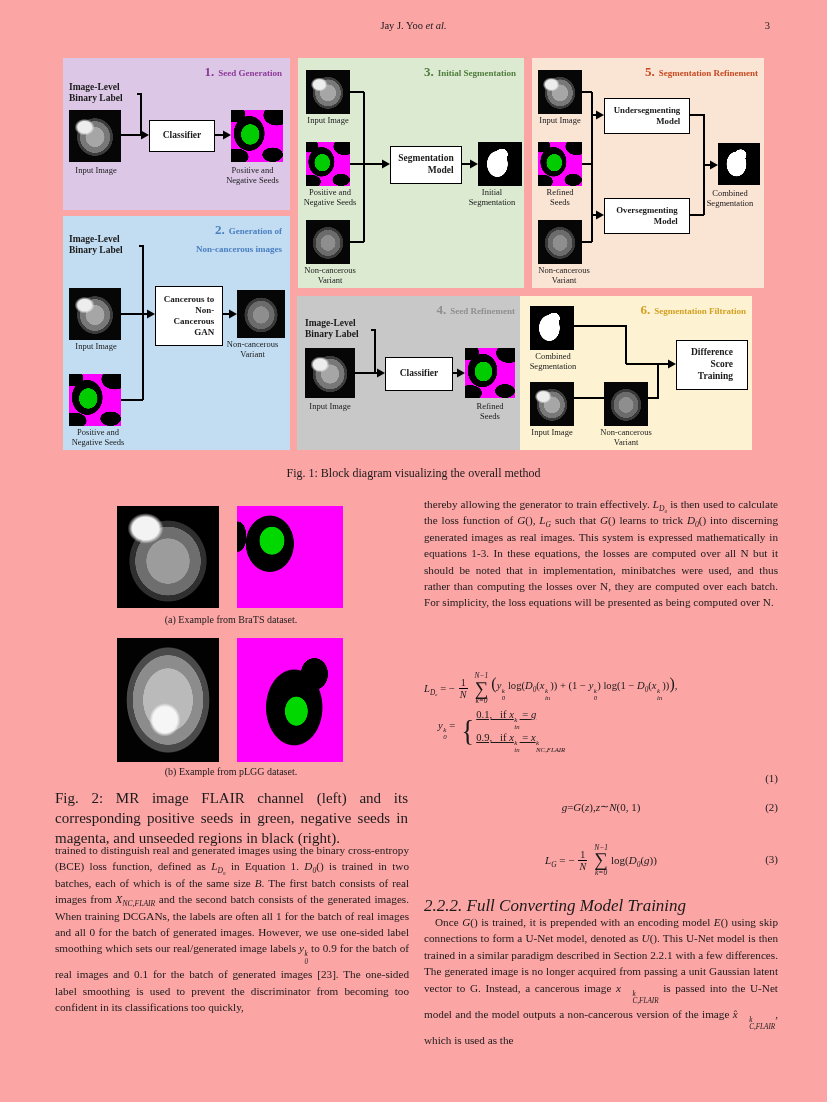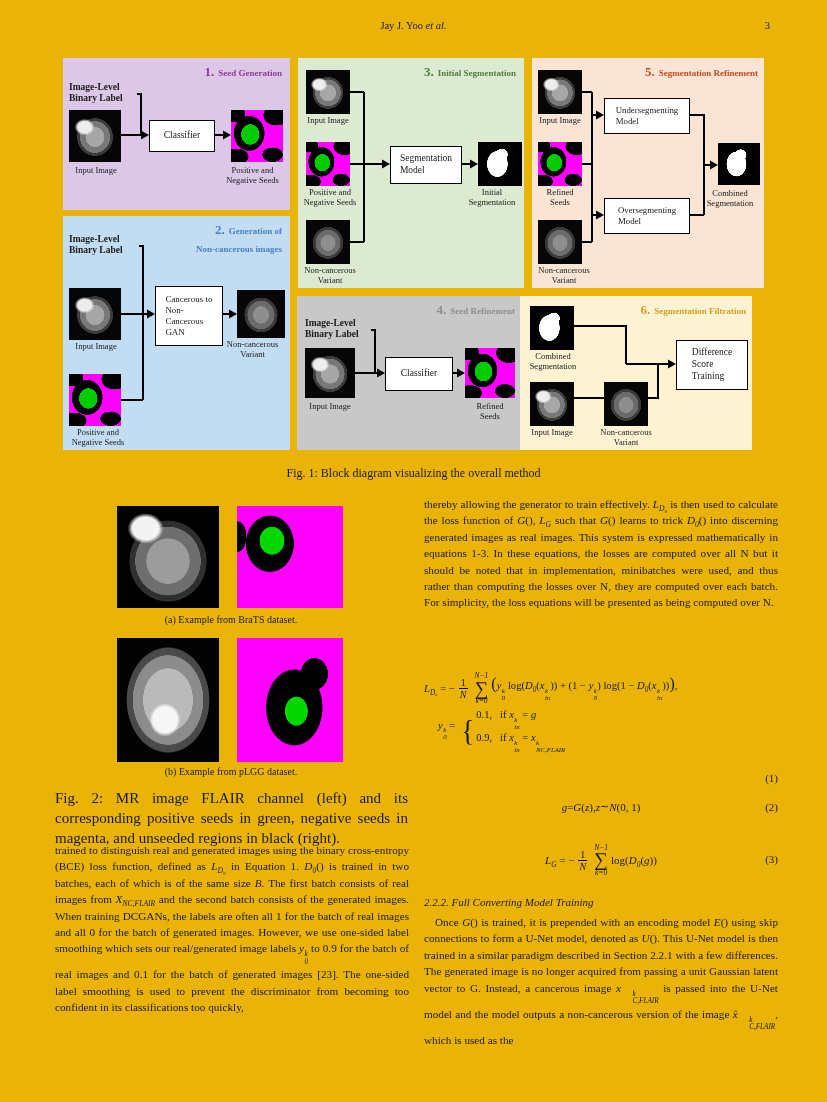--- a/index.html
+++ b/index.html
@@ -1,32 +1,32 @@
 <!DOCTYPE html>
 <html><head>
 <meta charset="utf-8">
 <style>
   html,body{margin:0;padding:0;background:#e8e8e8;}
-  .page{position:relative;width:827px;height:1102px;background:#eab308;margin:0 auto;
+  .page{position:relative;width:827px;height:1102px;background:#fca5a5;margin:0 auto;
         font-family:"Liberation Serif",serif;color:#1a1a1a;overflow:hidden;}
 
   
   .hdr-authors{position:absolute;top:20px;left:0;width:100%;text-align:center;font-size:10.5px;}
   .hdr-page{position:absolute;top:20px;right:57px;font-size:10.5px;}
 
   
   .fig1{position:absolute;left:63px;top:58px;width:706px;height:392px;}
   .panel{position:absolute;box-sizing:border-box;}
   .panel svg{position:absolute;left:0;top:0;}
   .p-title{position:absolute;top:4px;text-align:right;font-weight:bold;line-height:1.15;}
   .p-num{font-size:13px;}
   .p-name{font-size:9px;white-space:pre-line;}
   .blabel{position:absolute;font-weight:bold;font-size:9.5px;line-height:1.18;white-space:pre-line;}
   .wbox{position:absolute;background:#fff;border:1.6px solid #000;display:flex;align-items:center;
-        justify-content:center;text-align:left;font-weight:normal;font-size:9.5px;line-height:1.25;
+        justify-content:center;text-align:right;font-weight:bold;font-size:9.5px;line-height:1.25;
         white-space:pre-line;}
   .ilabel{position:absolute;font-size:8.5px;text-align:center;line-height:1.12;white-space:pre-line;}
   .thumb{position:absolute;}
 
   
   .mri{background:
     radial-gradient(ellipse 24% 20% at 30% 33%,#ededed 0 55%,rgba(200,200,200,0) 80%),
     radial-gradient(ellipse 40% 42% at 50% 52%,#a6a6a6 0 45%,#787878 46% 72%,#3c3c3c 73% 85%,rgba(0,0,0,0) 87%),
     #060606;}
   .mri-nc{background:
@@ -94,23 +94,23 @@
   .eq-center{justify-content:center;}
   .frac{display:inline-flex;flex-direction:column;align-items:center;line-height:1.1;margin:0 3px;font-size:10px;}
   .frac .num{border-bottom:1px solid #000;padding:0 2px;}
   .frac .den{font-style:italic;padding:0 2px;}
   .sum{display:inline-flex;flex-direction:column;align-items:center;margin:0 3px;line-height:1;}
   .sum .lim{font-size:7.5px;font-style:italic;}
   .sum .sigma{font-size:19px;line-height:0.9;}
   .bigp{font-size:150%;font-weight:400;}
   .brace{font-size:27px;font-weight:300;margin:0 2px 0 6px;transform:scaleY(1.1);}
   .cases{display:flex;align-items:center;font-size:10.6px;margin-top:3px;}
-  .case-col{display:flex;flex-direction:column;line-height:1.5;}
+  .case-col{display:flex;flex-direction:column;line-height:1.5;text-decoration:underline;}
   .eq-num{position:absolute;right:0;font-size:11px;}
-  .sec-head{position:absolute;left:424px;top:896px;width:354px;font-size:11px;font-style:italic;}
+  .sec-head{position:absolute;left:424px;top:896px;width:354px;font-size:17px;font-style:italic;}
 </style>
 </head>
 <body>
 
 <div class="page">
 
   <div class="hdr-authors"><span>Jay J. Yoo </span><i>et al.</i></div>
   <div class="hdr-page">3</div>
 
   <div class="fig1">

